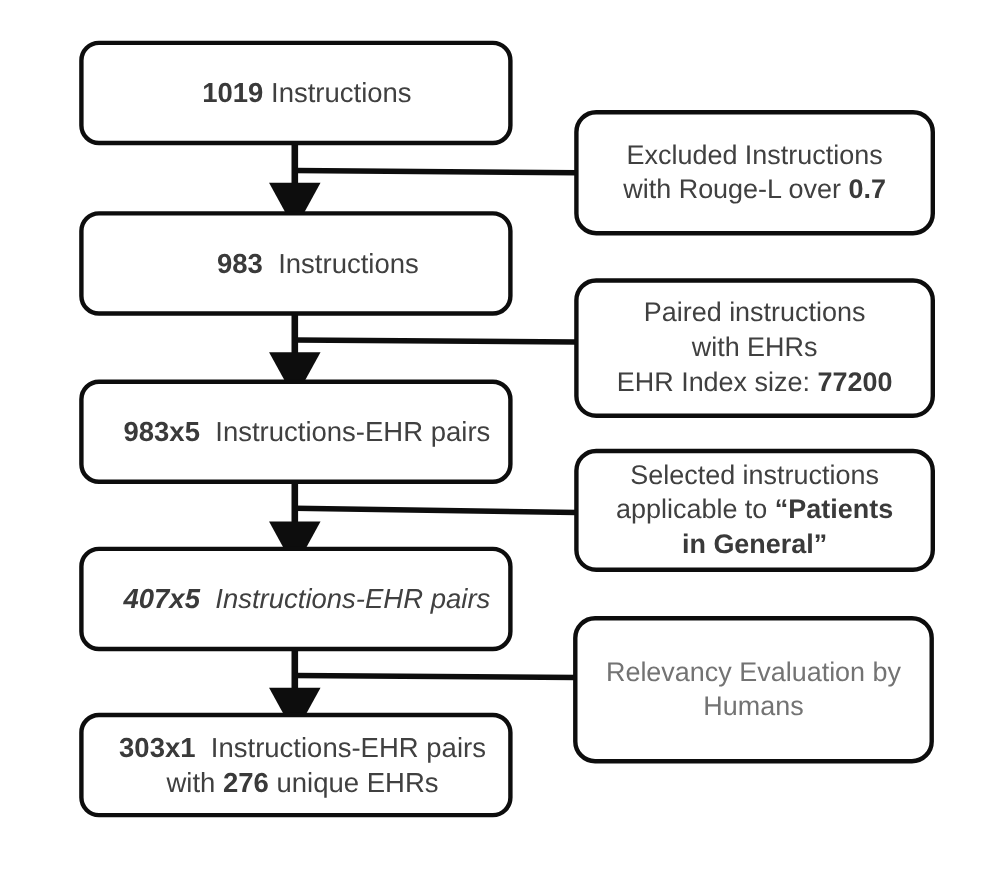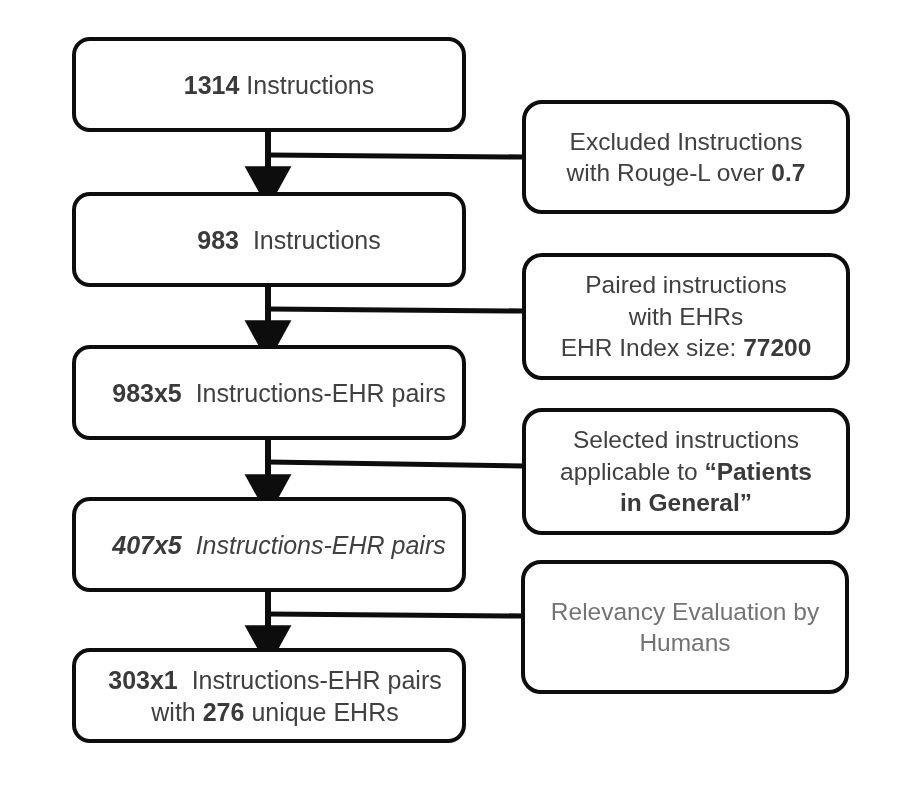--- a/index.html
+++ b/index.html
@@ -89,21 +89,21 @@
 
     <path d="M268,462 L524,466" stroke="#0d0d0d" stroke-width="5" fill="none"></path>
 
     <line x1="268" y1="589" x2="268" y2="645" stroke="#0d0d0d" stroke-width="6" marker-end="url(#arrowhead)"></line>
 
     <path d="M268,614 L524,616" stroke="#0d0d0d" stroke-width="5" fill="none"></path>
   </svg>
 
   <div class="node main-node" style="left: 72px; top: 37px; width: 394px; height: 95px; border-color: rgb(13, 13, 13); color: rgb(64, 64, 64); background: rgb(255, 255, 255);">
     <span class="inner">
-        <span class="ln"><b>1314</b>&nbsp;Instructions</span>
+        <span class="ln"><b>1019</b>&nbsp;Instructions</span>
       </span>
   </div>
 
   <div class="node main-node" style="left: 72px; top: 192px; width: 394px; height: 95px; border-color: rgb(13, 13, 13); color: rgb(64, 64, 64); background: rgb(255, 255, 255); padding-left: 40px;">
     <span class="inner">
         <span class="ln"><b>983</b>&nbsp;&nbsp;Instructions</span>
       </span>
   </div>
 
   <div class="node main-node" style="left: 72px; top: 345px; width: 394px; height: 95px; border-color: rgb(13, 13, 13); color: rgb(64, 64, 64); background: rgb(255, 255, 255); text-align: center;">
@@ -133,21 +133,21 @@
   </div>
 
   <div class="node side-node" style="left: 522px; top: 253px; width: 328px; height: 127px; border-color: rgb(13, 13, 13); color: rgb(64, 64, 64); background: rgb(255, 255, 255);">
     <span class="inner">
         <span class="ln">Paired instructions</span>
         <span class="ln">with EHRs</span>
         <span class="ln">EHR Index size: <b>77200</b></span>
       </span>
   </div>
 
-  <div class="node side-node" style="left: 522px; top: 408px; width: 328px; height: 127px; border-color: rgb(13, 13, 13); color: rgb(64, 64, 64); background: rgb(255, 255, 255);">
+  <div class="node side-node" style="left: 522px; top: 408px; width: 328px; height: 112px; border-color: rgb(13, 13, 13); color: rgb(64, 64, 64); background: rgb(255, 255, 255);">
     <span class="inner">
         <span class="ln">Selected instructions</span>
         <span class="ln">applicable to <b>“Patients</b></span>
         <span class="ln"><b>in General”</b></span>
       </span>
   </div>
 
   <div class="node side-node" style="left: 521px; top: 560px; width: 328px; height: 134px; border-color: rgb(13, 13, 13); color: #737373; background: rgb(255, 255, 255);">
     <span class="inner">
         <span class="ln">Relevancy Evaluation by</span>

